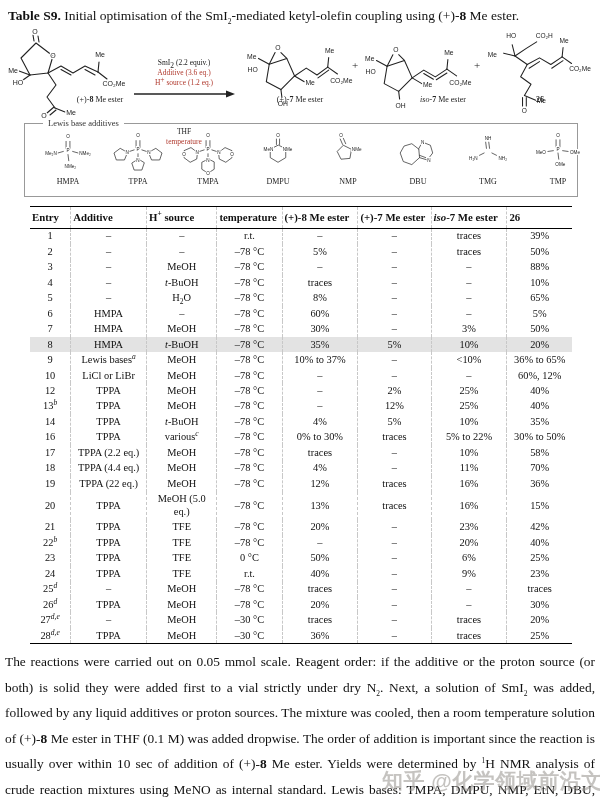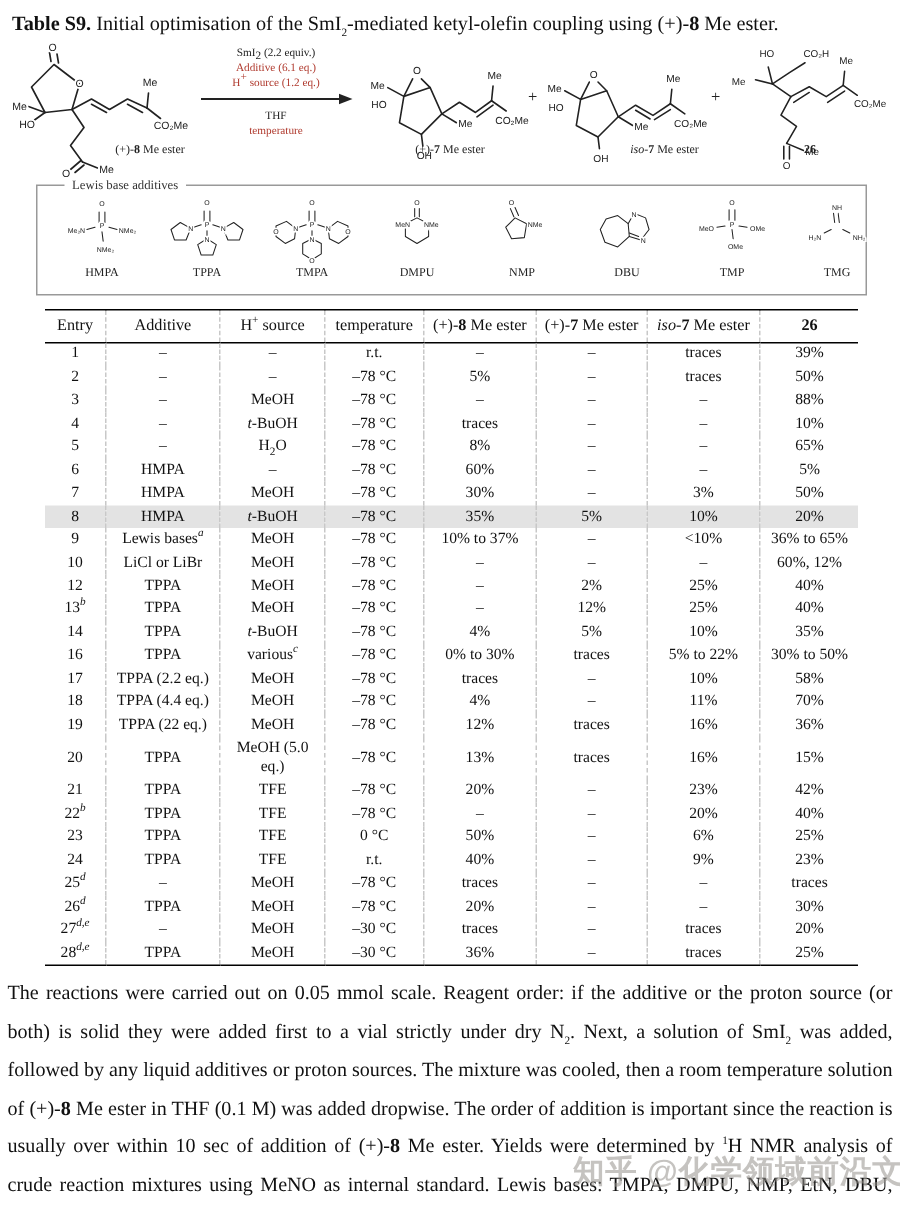--- a/index.html
+++ b/index.html
@@ -15,39 +15,39 @@
   .scheme{position:relative;height:94px;margin-top:2px;}
   .scheme svg{position:absolute;}
   .struct path, .struct line, .struct polyline{fill:none;stroke:#222;stroke-width:1.1;stroke-linecap:round;stroke-linejoin:round;}
   .atom{font-family:"Liberation Sans",sans-serif;fill:#222;paint-order:stroke;stroke:#fff;stroke-width:2.6px;font-weight:500;}
   .big .atom{font-size:7px;}
   .sm .atom{font-size:6px;}
   .sm path,.sm line{stroke-width:0.9;}
   .arrowblk{position:absolute;text-align:center;font-size:7.5px;line-height:10px;}
   .cond{white-space:nowrap;}
   .cond.red{color:#b03a2e;}
-  .cond.black{color:#222;}
+  .cond.black{color:#222;margin-top:28px;}
   .arrow-svg{position:static !important;display:block;margin:1px auto;}
   .struct-label{position:absolute;font-size:8px;text-align:center;color:#222;}
   .plus{position:absolute;font-size:11px;color:#222;}
 
   
   .lewisbox{position:relative;margin:2px 22px 0 24px;height:72px;border:1px solid #999;}
   .lewisbox .legend{position:absolute;top:-6px;left:18px;background:#fff;padding:0 5px;font-size:8.5px;color:#333;}
   .addrow{display:flex;justify-content:space-between;align-items:flex-end;padding:4px 8px 2px 8px;height:64px;box-sizing:border-box;}
   .additem{display:flex;flex-direction:column;align-items:center;}
   .additem svg{width:70px;height:48px;}
   .addname{font-size:8px;margin-top:0px;color:#222;}
 
   
   table.results{border-collapse:collapse;margin:9px 28px 0 30px;width:542px;
     border-top:1.6px solid #000;font-size:10.4px;table-layout:fixed;}
   table.results th{font-weight:normal;font-size:10.8px;padding:4.5px 2px;border-bottom:1.1px solid #000;}
   table.results td{padding:1.6px 2px;text-align:center;line-height:12.3px;}
-  table.results th{text-align:center;}
+  table.results th{text-align:left;font-weight:bold;}
   table.results td+td, table.results th+th{border-left:1px dashed #c8c8c8;}
   table.results tbody tr:last-child td{border-bottom:1.6px solid #000;text-align:center;}
   table.results tr.hl{background:#e3e3e3;}
   sup{font-size:7.5px;line-height:0;}
   sub{font-size:7.5px;line-height:0;}
 
   
   .footnote{margin:5px 5px 0 5px;font-size:13.4px;line-height:25.5px;text-align:justify;}
 
   
@@ -82,21 +82,21 @@
         <text x="14" y="58" text-anchor="middle" class="atom">HO</text>
         <text x="96" y="30" text-anchor="middle" class="atom">Me</text>
         <text x="110" y="59" text-anchor="middle" class="atom">CO₂Me</text>
         <text x="40" y="91" text-anchor="middle" class="atom">O</text>
         <text x="67" y="88" text-anchor="middle" class="atom">Me</text>
       </svg>
 
     <div class="arrowblk" style="left:131px;top:3px;width:106px;">
       <div>
           <div class="cond black">SmI<sub>2</sub> (2.2 equiv.)</div>
-          <div class="cond red">Additive (6.1 eq.)</div>
+          <div class="cond red">Additive (3.6 eq.)</div>
           <div class="cond red">H<sup>+</sup> source (1.2 eq.)</div>
         </div>
       <svg class="arrow-svg" width="104" height="10" viewBox="0 0 104 10">
         <line x1="2" y1="5" x2="95" y2="5" stroke="#222" stroke-width="1.3"></line>
         <polygon points="94,1.5 103,5 94,8.5" fill="#222"></polygon>
       </svg>
       <div>
           <div class="cond black">THF</div>
           <div class="cond red">temperature</div>
         </div>
@@ -249,40 +249,40 @@
           <path d="M37,26 L28,19 L18,22 L13,31 L17,42 L28,46 L38,37"></path>
           <path d="M38,34 L46,37"></path>
         <text x="42" y="20" text-anchor="middle" class="atom">N</text>
             <text x="50" y="43" text-anchor="middle" class="atom">N</text>
           </svg>
         <div class="addname">DBU</div>
       </div>
 
       <div class="additem">
         <svg class="struct sm" viewBox="0 0 72 62">
+          <path d="M34,25 L33,17 M38,25 L37,17"></path>
+          <path d="M31,31 L25,34 M41,31 L47,34"></path>
+        <text x="36" y="14" text-anchor="middle" class="atom">NH</text>
+            <text x="17" y="40" text-anchor="middle" class="atom">H₂N</text>
+            <text x="55" y="40" text-anchor="middle" class="atom">NH₂</text>
+          </svg>
+        <div class="addname">TMG</div>
+      </div>
+
+      <div class="additem">
+        <svg class="struct sm" viewBox="0 0 72 62">
           <path d="M33.5,23 L33.5,14 M38.5,23 L38.5,14"></path>
           <path d="M30,28 L23,29 M42,28 L49,29 M36,31 L37,39"></path>
         <text x="36" y="10" text-anchor="middle" class="atom">O</text>
             <text x="36" y="29" text-anchor="middle" class="atom">P</text>
             <text x="14" y="32" text-anchor="middle" class="atom">MeO</text>
             <text x="58" y="32" text-anchor="middle" class="atom">OMe</text>
             <text x="39" y="48" text-anchor="middle" class="atom">OMe</text>
           </svg>
         <div class="addname">TMP</div>
-      </div>
-
-      <div class="additem">
-        <svg class="struct sm" viewBox="0 0 72 62">
-          <path d="M34,25 L33,17 M38,25 L37,17"></path>
-          <path d="M31,31 L25,34 M41,31 L47,34"></path>
-        <text x="36" y="14" text-anchor="middle" class="atom">NH</text>
-            <text x="17" y="40" text-anchor="middle" class="atom">H₂N</text>
-            <text x="55" y="40" text-anchor="middle" class="atom">NH₂</text>
-          </svg>
-        <div class="addname">TMG</div>
       </div>
 
     </div>
   </div>
 
   <table class="results">
     <colgroup>
       <col style="width:7.5%">
         <col style="width:14%">
         <col style="width:13%">

